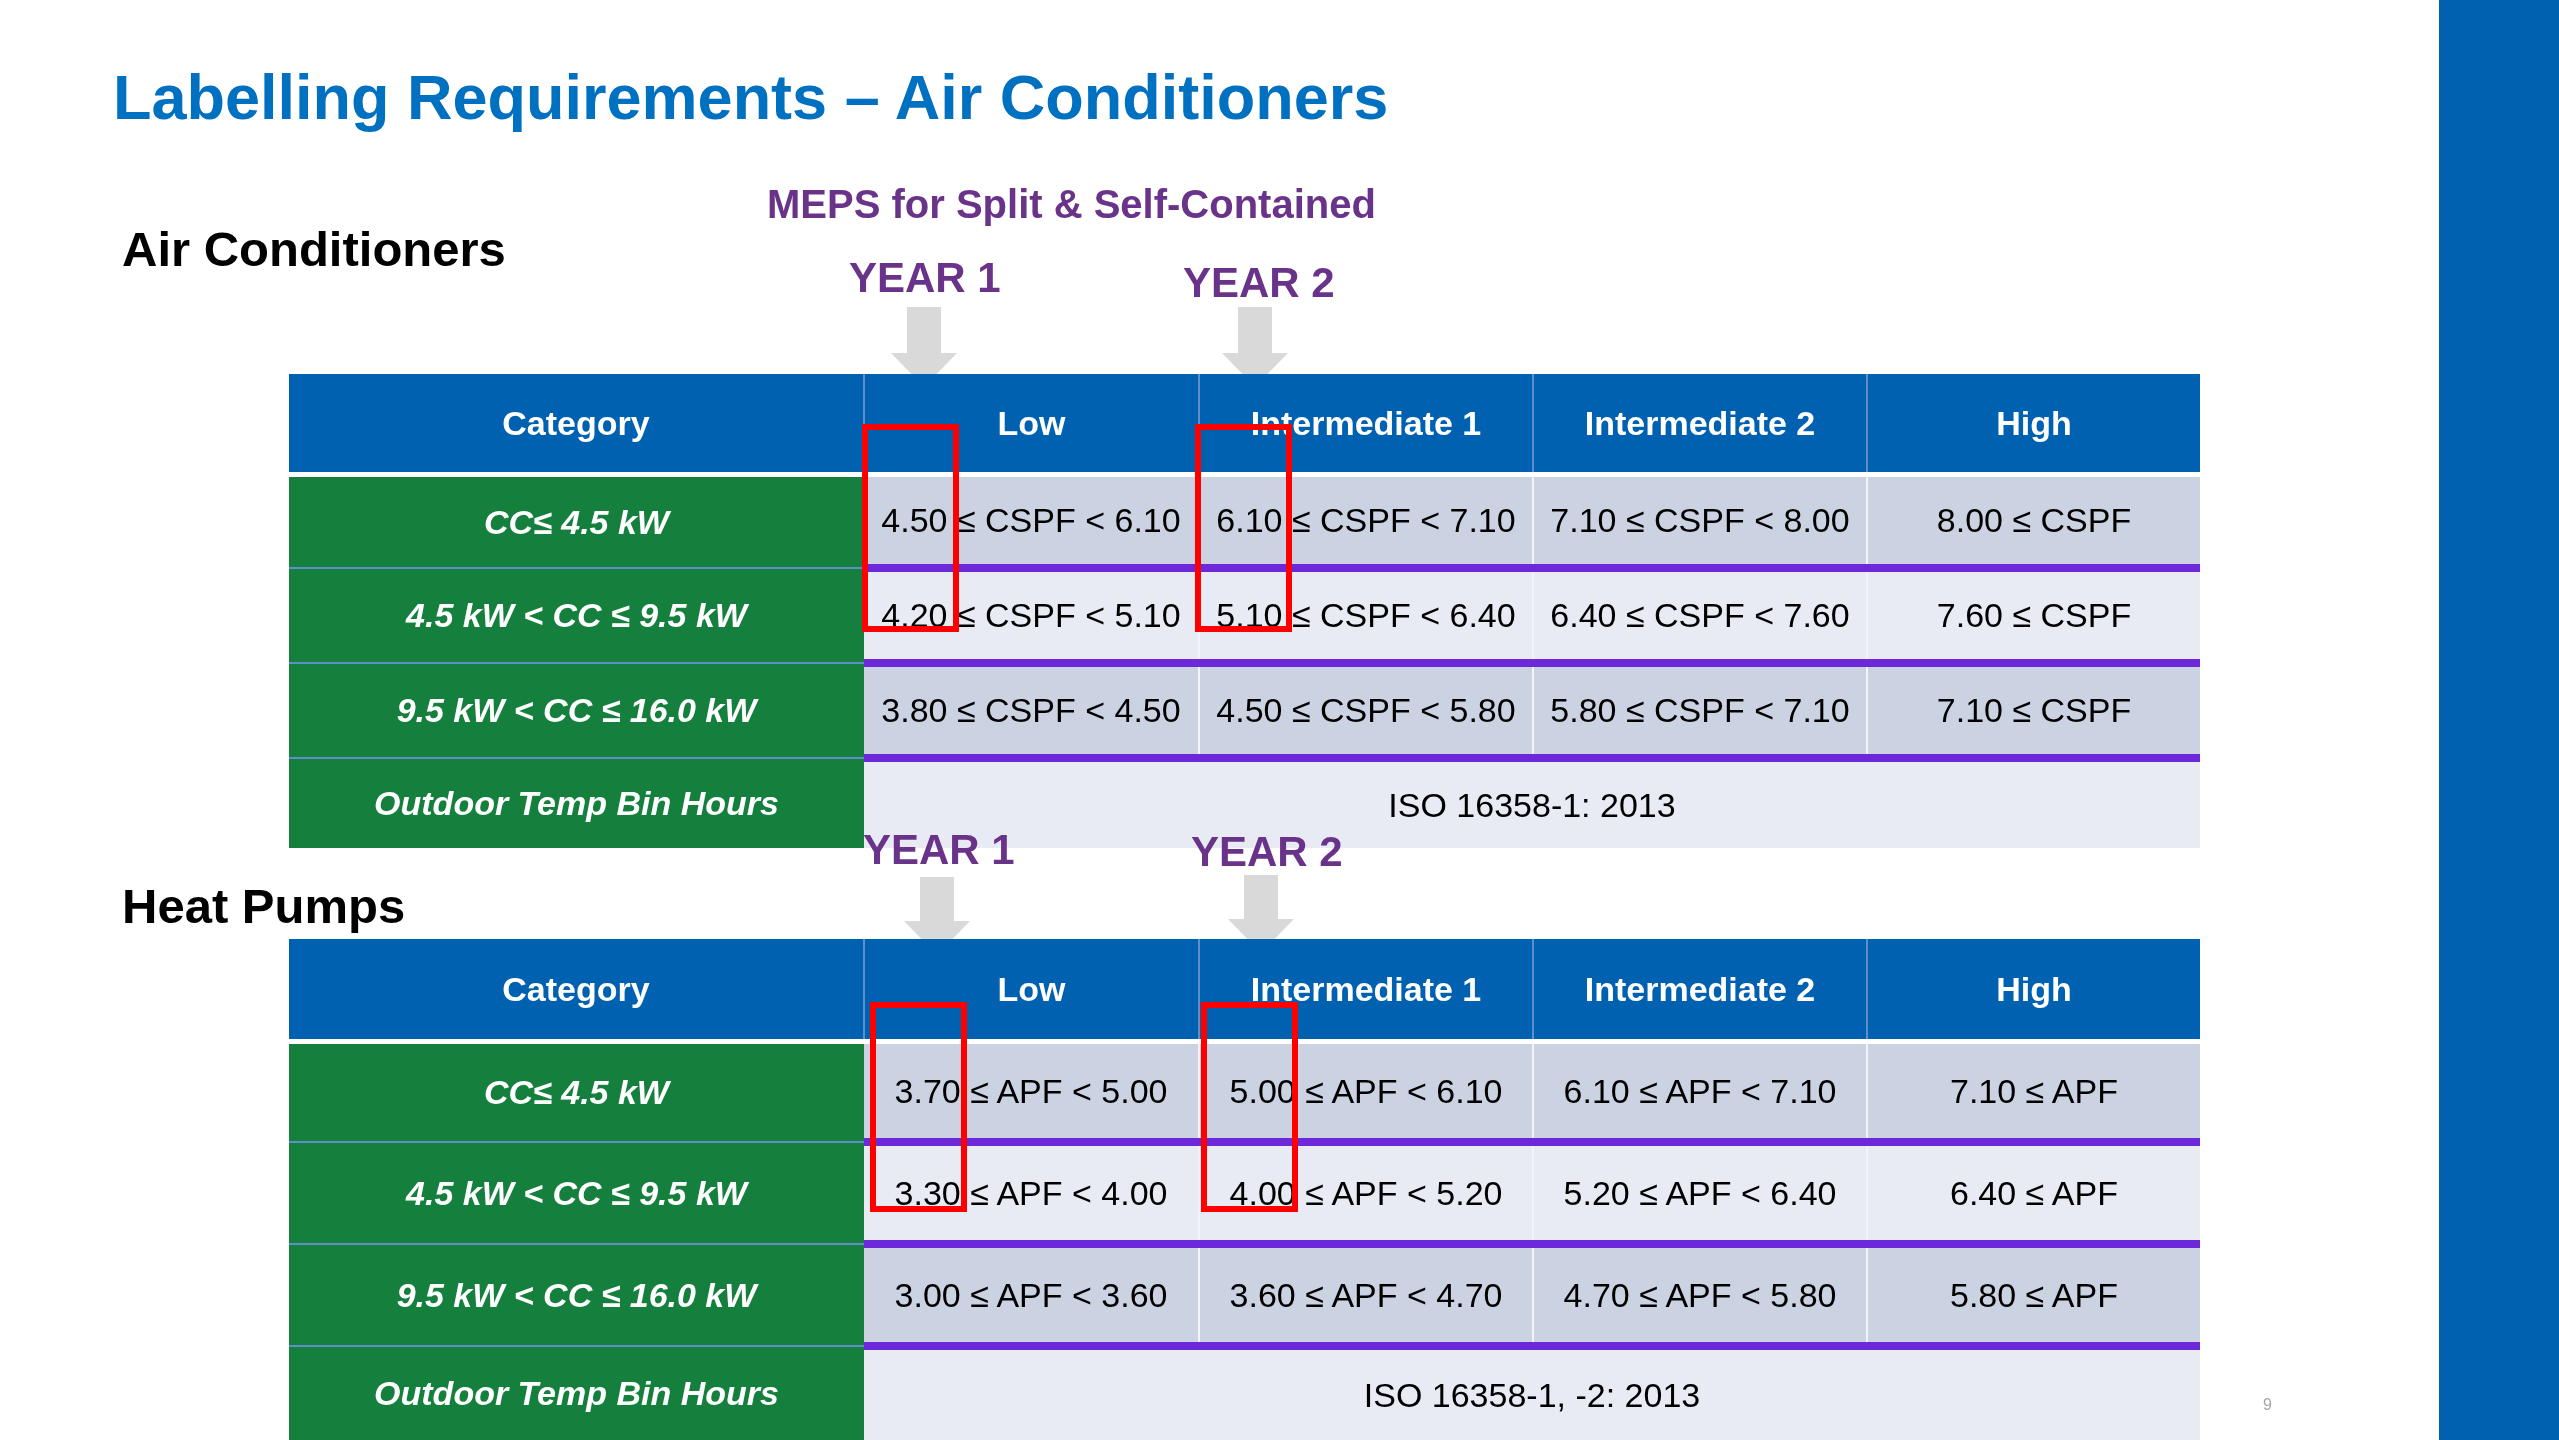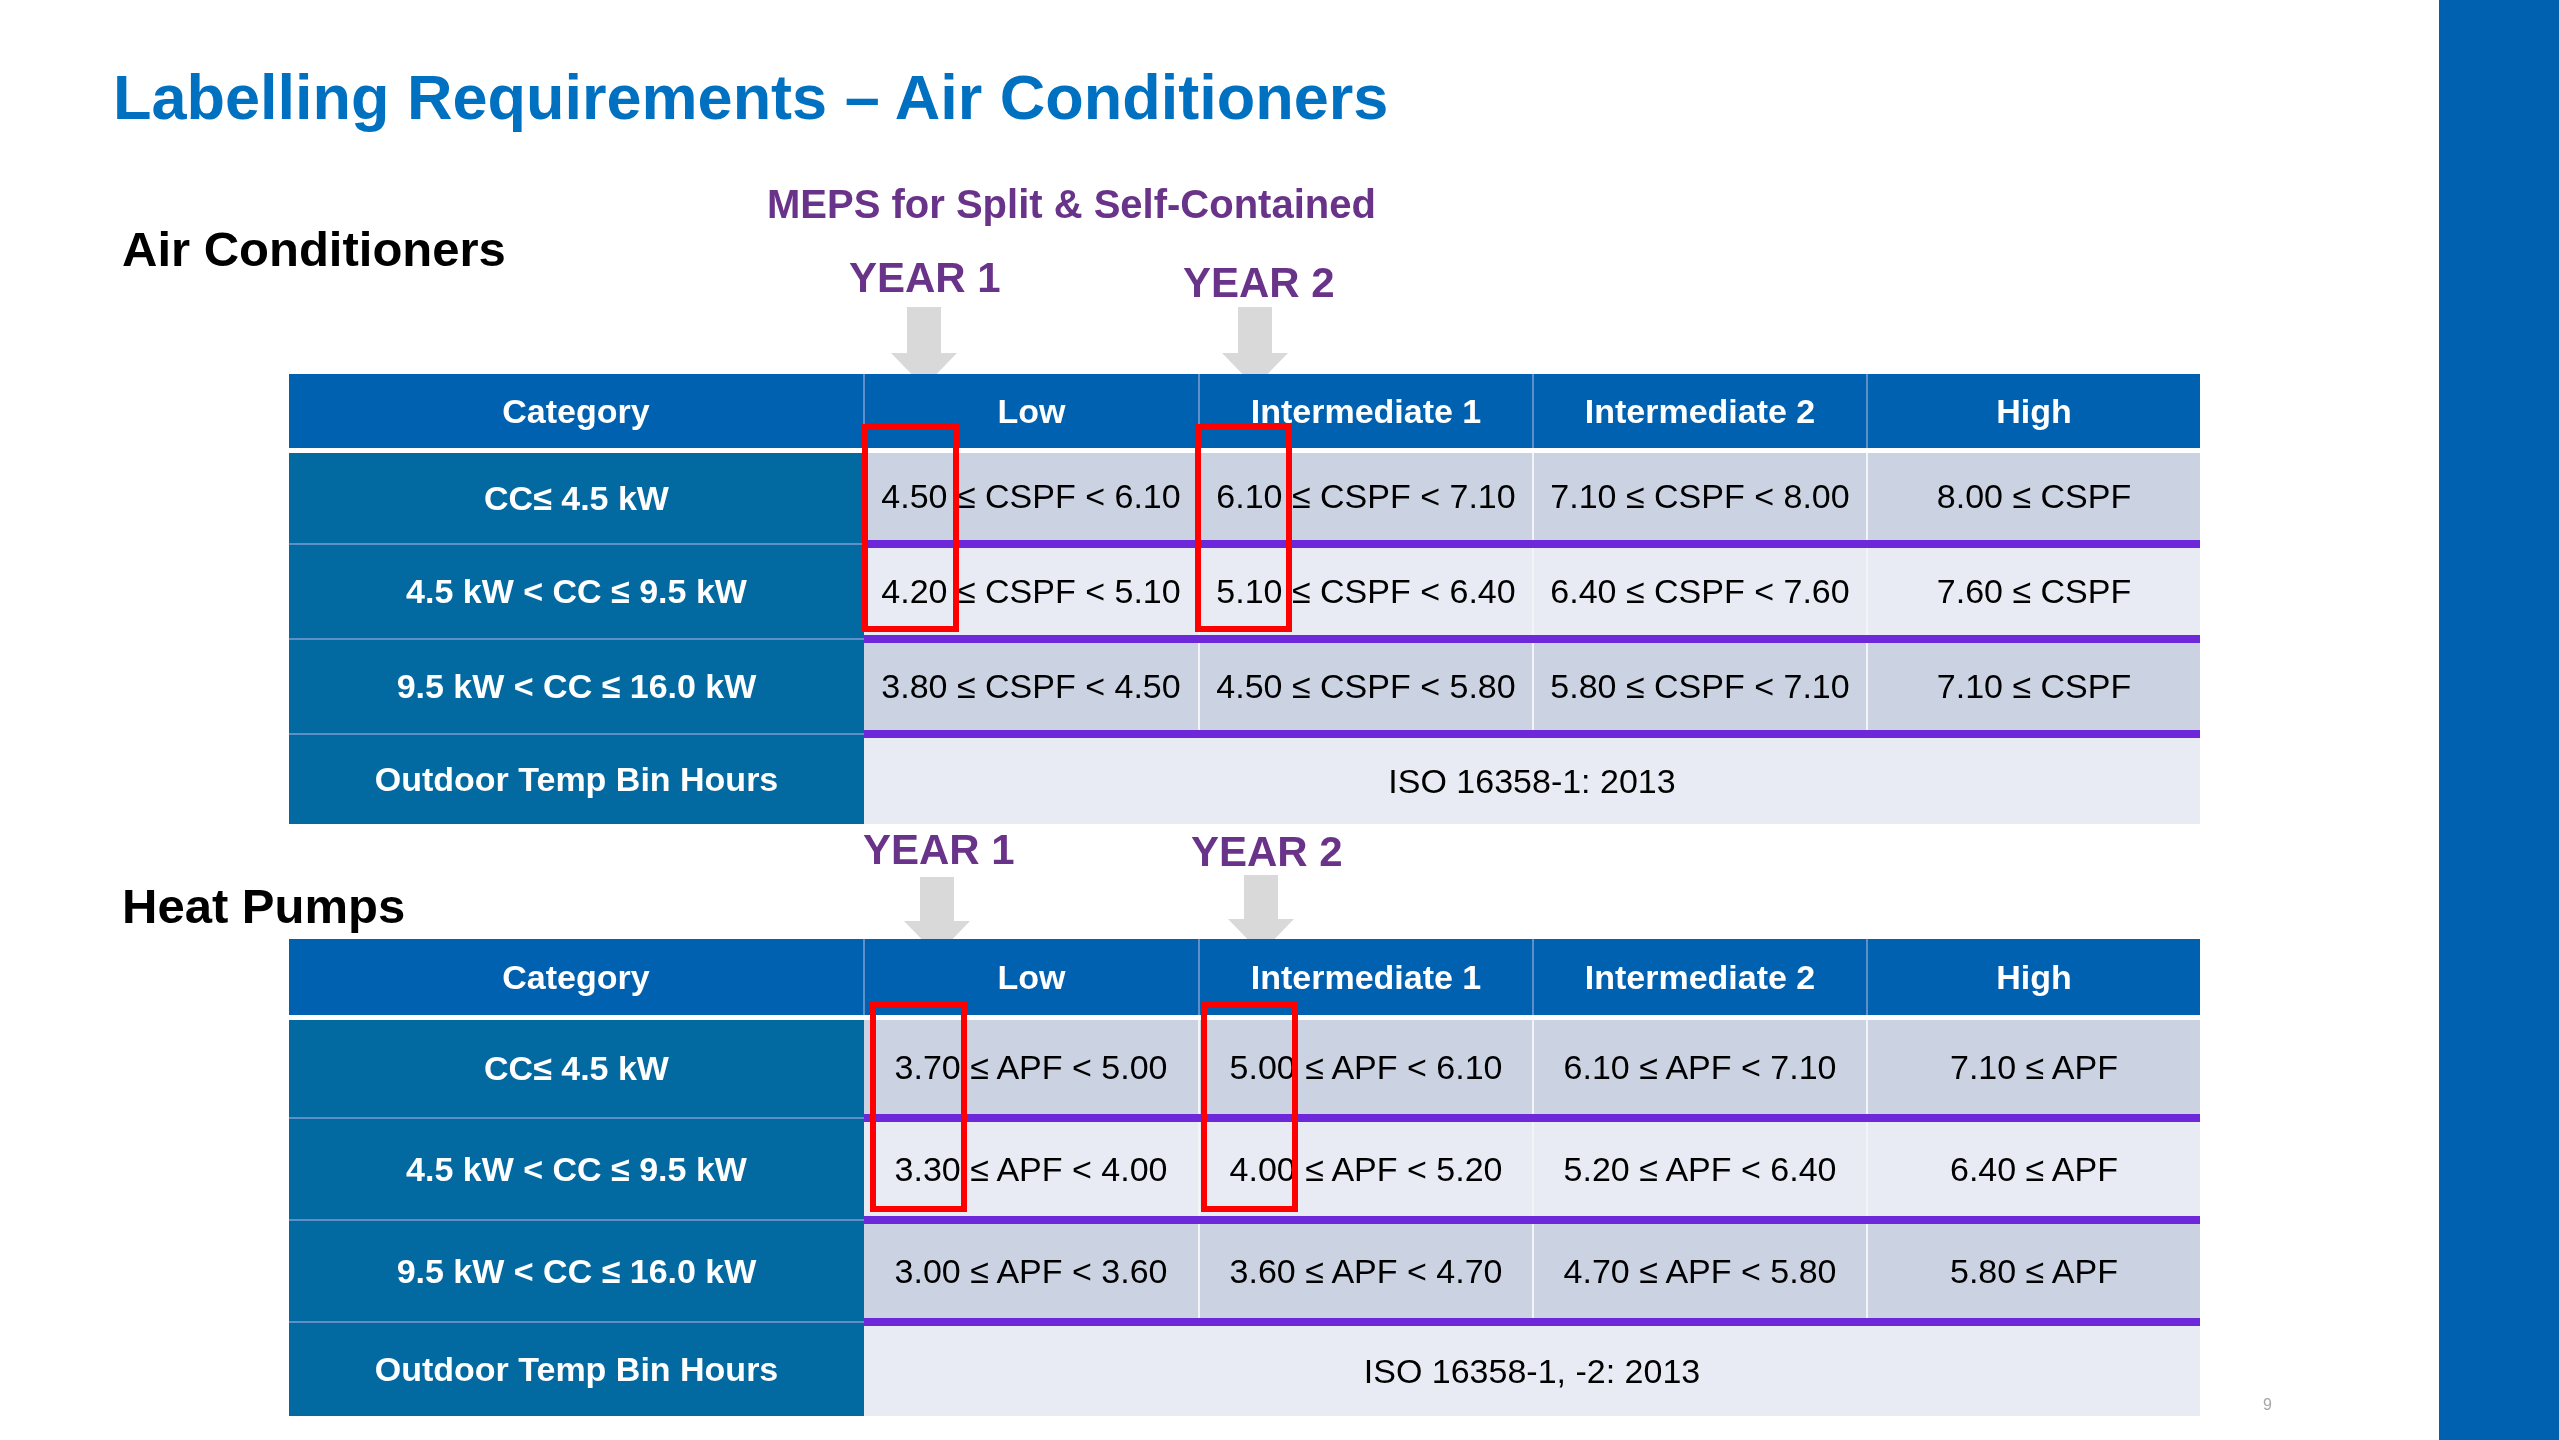--- a/index.html
+++ b/index.html
@@ -32,26 +32,26 @@
     position:absolute; left:289px; border-collapse:collapse; table-layout:fixed;
     width:1911px;
   }
   table.meps-table col.c0 { width:575px; }
   table.meps-table col.c1 { width:335px; }
   table.meps-table col.c2 { width:334px; }
   table.meps-table col.c3 { width:334px; }
   table.meps-table col.c4 { width:333px; }
   .meps-table th {
     background:#0061B0; color:#FFFFFF; font-size:34px; font-weight:bold; text-align:center;
-    border-right:2px solid #5F8FC8; border-bottom:5px solid #FFFFFF; padding:0;
+    border-right:2px solid #5F8FC8; border-bottom:5px solid #FFFFFF; padding:12px;
   }
   .meps-table th:last-child { border-right:none; }
   .meps-table td { font-size:34px; text-align:center; color:#000; padding:0; white-space:nowrap; }
   .meps-table td.cat {
-    background:#0369a1; color:#FFFFFF; font-weight:bold; border-bottom:2px solid #5F8FC8;
+    background:#15803d; color:#FFFFFF; font-weight:bold; border-bottom:2px solid #5F8FC8;font-style:italic;
   }
   .meps-table tr.odd td.val { background:#CBD2E2; }
   .meps-table tr.even td.val { background:#E8EBF3; }
   .meps-table td.val { border-right:2px solid #F2F4F8; border-bottom:8px solid #6d28d9; }
   .meps-table td.val:last-child { border-right:none; }
   .meps-table td.std { background:#E8EBF3; }
   .t1 { top:374px; }
   .t1 th { height:74px; }
   .t1 tr.r td { height:87px; }
   .t1 tr.last td { height:86px; }

